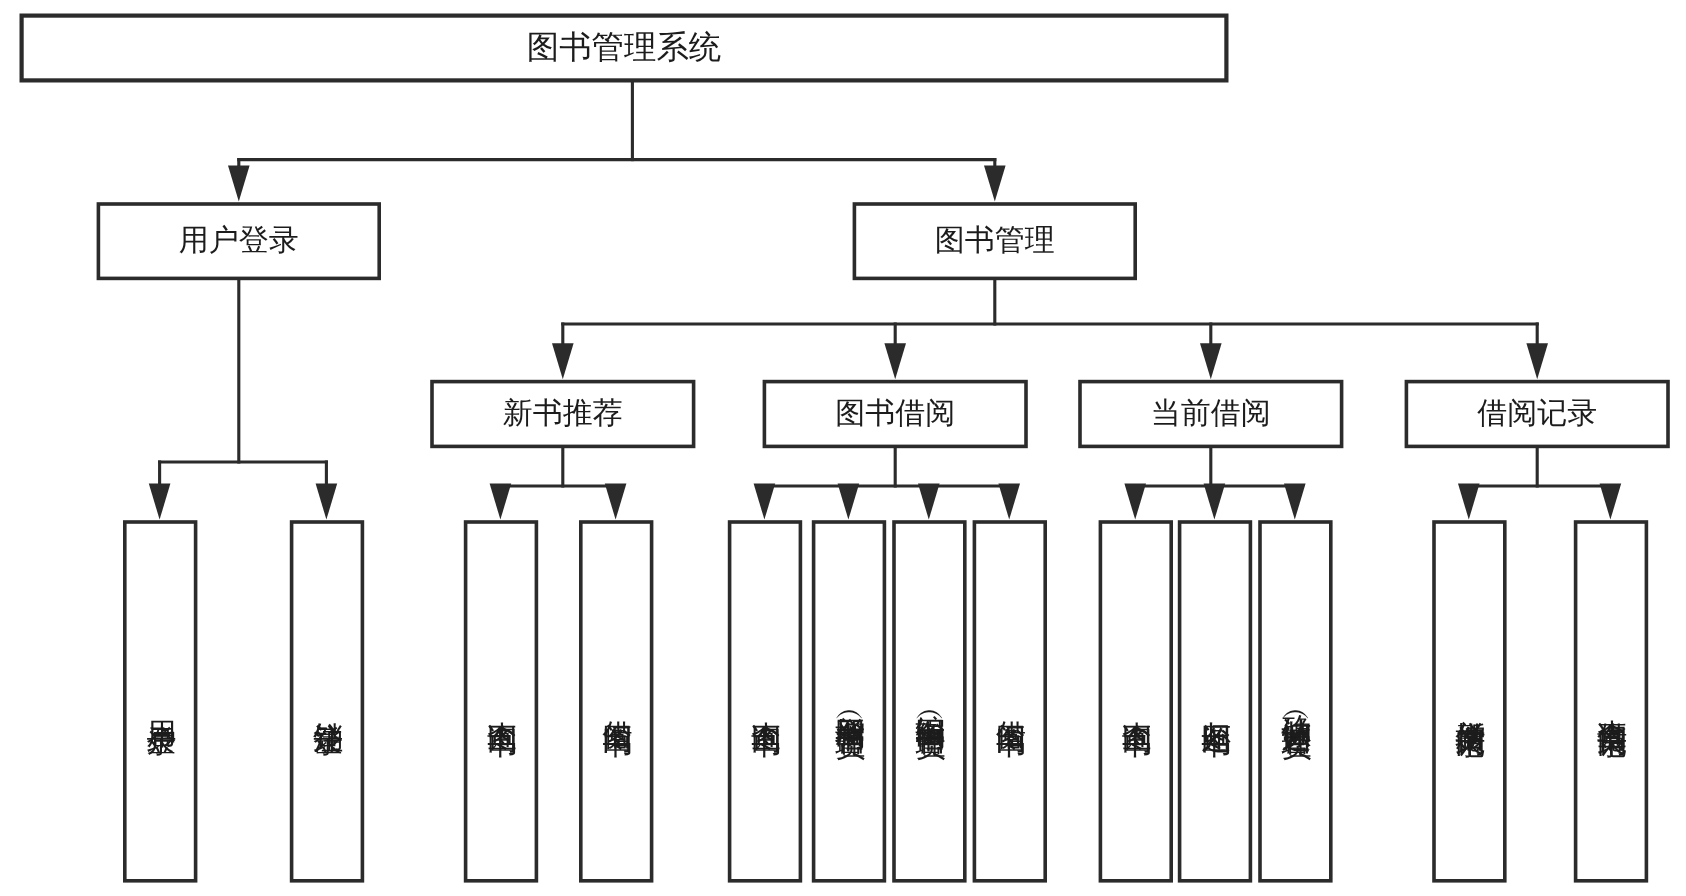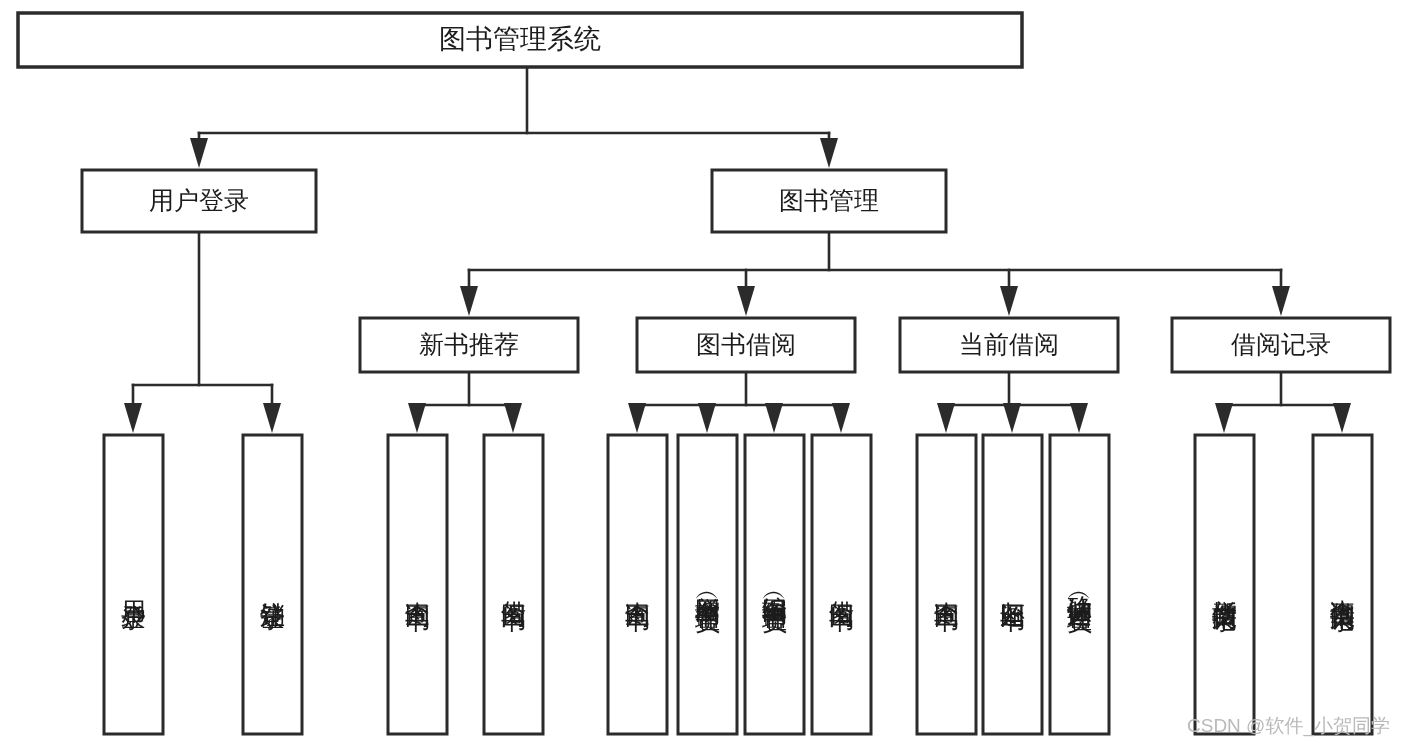--- a/index.html
+++ b/index.html
@@ -226,15 +226,14 @@
         <span class="leaf-label">确认归还（管理员）</span>
       </div>
       <div class="leaf-label-wrap" style="left: 1195px; top: 435px; width: 59px; height: 299px;">
         <span class="leaf-label">新增借阅记录</span>
       </div>
       <div class="leaf-label-wrap" style="left: 1313px; top: 435px; width: 59px; height: 299px;">
         <span class="leaf-label">查询借阅记录</span>
       </div>
     </div>
 
-  <div class="watermark">CSDN @软件_小贺同学</div>
 
 </div>
 
 </body></html>

